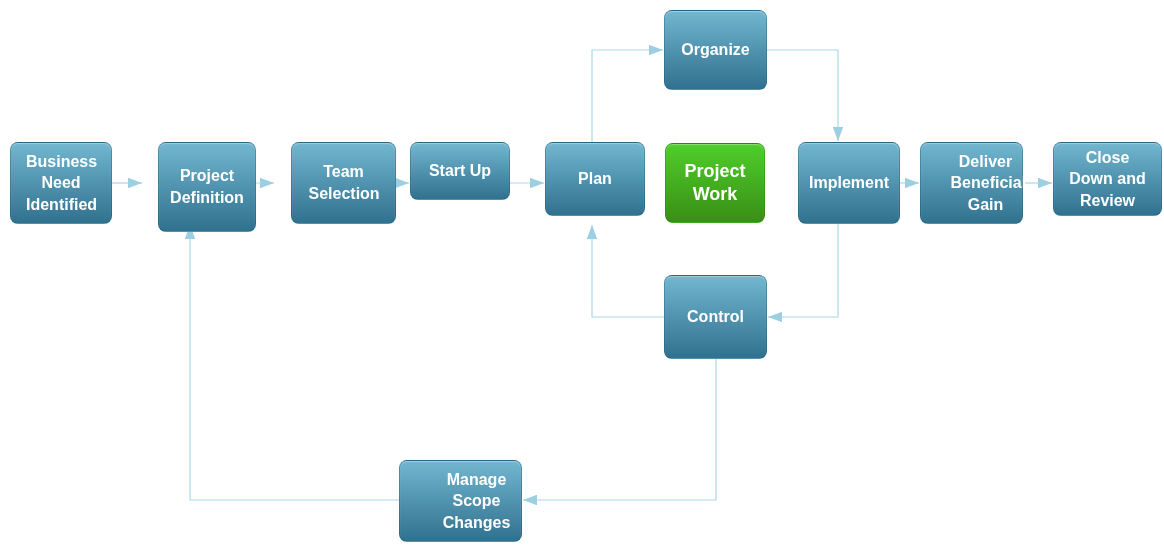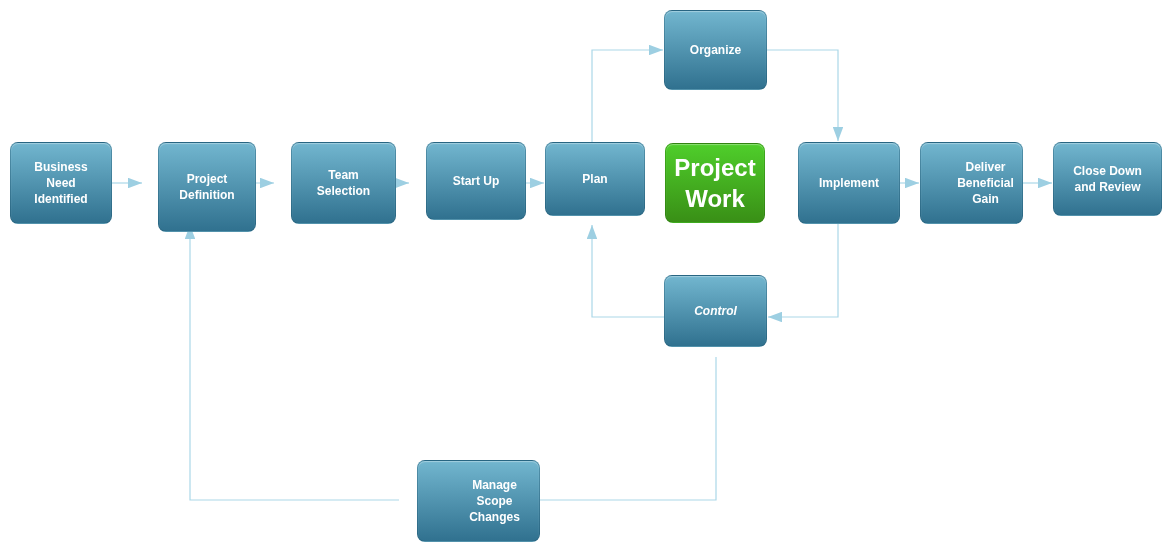--- a/index.html
+++ b/index.html
@@ -42,48 +42,48 @@
     position:absolute;
     box-sizing:border-box;
     display:flex;
     align-items:center;
     justify-content:center;
     text-align:center;
     border-radius:8px;
     padding:4px 8px;
     color:var(--c-label-text);
     font-weight:bold;
-    font-size:12px;
+    font-size:16px;
     line-height:1.35;
     background:linear-gradient(to bottom,var(--c-box-blue-top),var(--c-box-blue-bottom));
     border:1px solid rgba(25,80,105,0.35);
     box-shadow:inset 0 1px 1px rgba(255,255,255,0.35);
   }
   .node.green{
     background:linear-gradient(to bottom,var(--c-box-green-top),var(--c-box-green-bottom));
     border:1px solid rgba(35,110,10,0.35);
-    font-size:24px;
+    font-size:18px;
     line-height:1.3;
   }
   .node .label{display:inline-block;}
   .label.w70{max-width:70px;}
   .label.w84{max-width:84px;}
 
   #n-business-need-identified{left:10px;  top:142px; width:102px; height:82px;}
   #n-project-definition     {left:158px; top:142px; width:98px;  height:90px;}
   #n-team-selection         {left:291px; top:142px; width:105px; height:82px;}
-  #n-start-up               {left:426px; top:142px; width:100px; height:78px;}
+  #n-start-up               {left:410px; top:142px; width:100px; height:58px;}
   #n-plan                   {left:545px; top:142px; width:100px; height:74px;}
   #n-project-work           {left:665px; top:143px; width:100px; height:80px;}
   #n-implement              {left:786px; top:142px; width:102px; height:82px;margin-left:12px;}
   #n-deliver-beneficial-gain{left:920px; top:142px; width:103px; height:82px;padding-left:36px;}
   #n-close-down-and-review  {left:1053px;top:142px; width:109px; height:74px;}
   #n-organize               {left:664px; top:10px;  width:103px; height:80px;}
-  #n-control                {left:664px; top:275px; width:103px; height:72px;font-style:italic;}
-  #n-manage-scope-changes   {left:417px; top:460px; width:123px; height:82px;padding-left:40px;}
+  #n-control                {left:664px; top:275px; width:103px; height:84px;}
+  #n-manage-scope-changes   {left:399px; top:460px; width:123px; height:82px;padding-left:40px;}
 </style>
 </head>
 <body>
 
 <div class="canvas">
 
   <svg class="connector-layer" width="1164" height="549" viewBox="0 0 1164 549" xmlns="http://www.w3.org/2000/svg">
     <defs>
       <marker id="arrowhead-marker" viewBox="0 0 12 9" refX="12" refY="4.5" markerWidth="12" markerHeight="9" orient="auto">
         <path d="M0,0 L12,4.5 L0,9 Z"></path>

